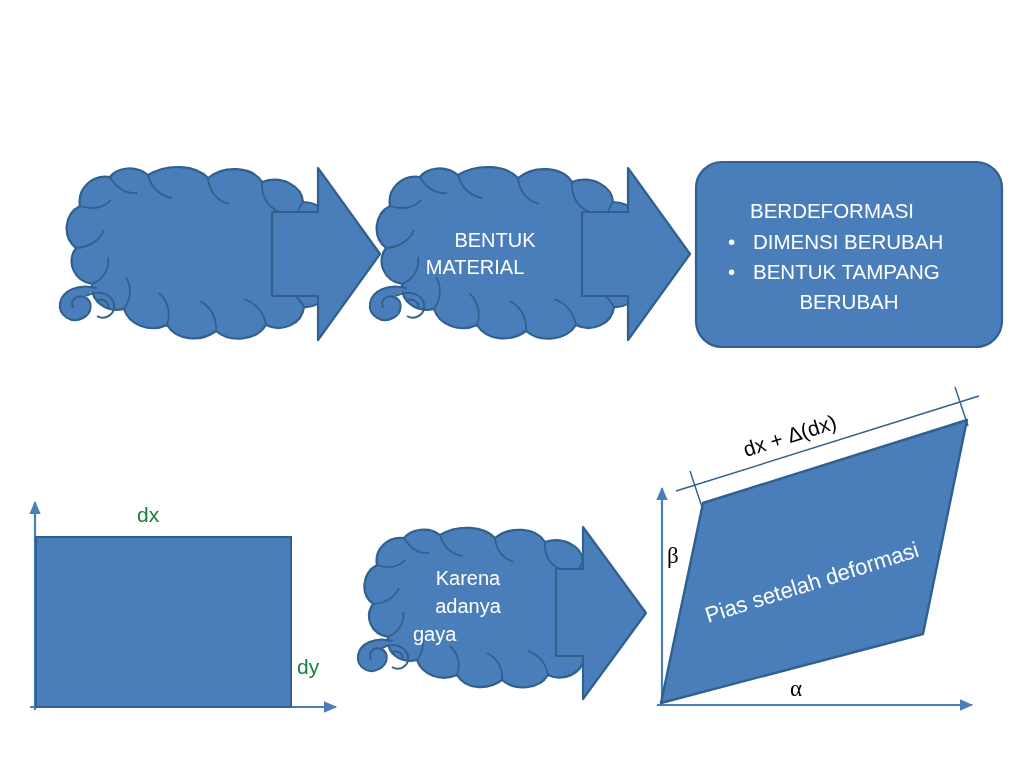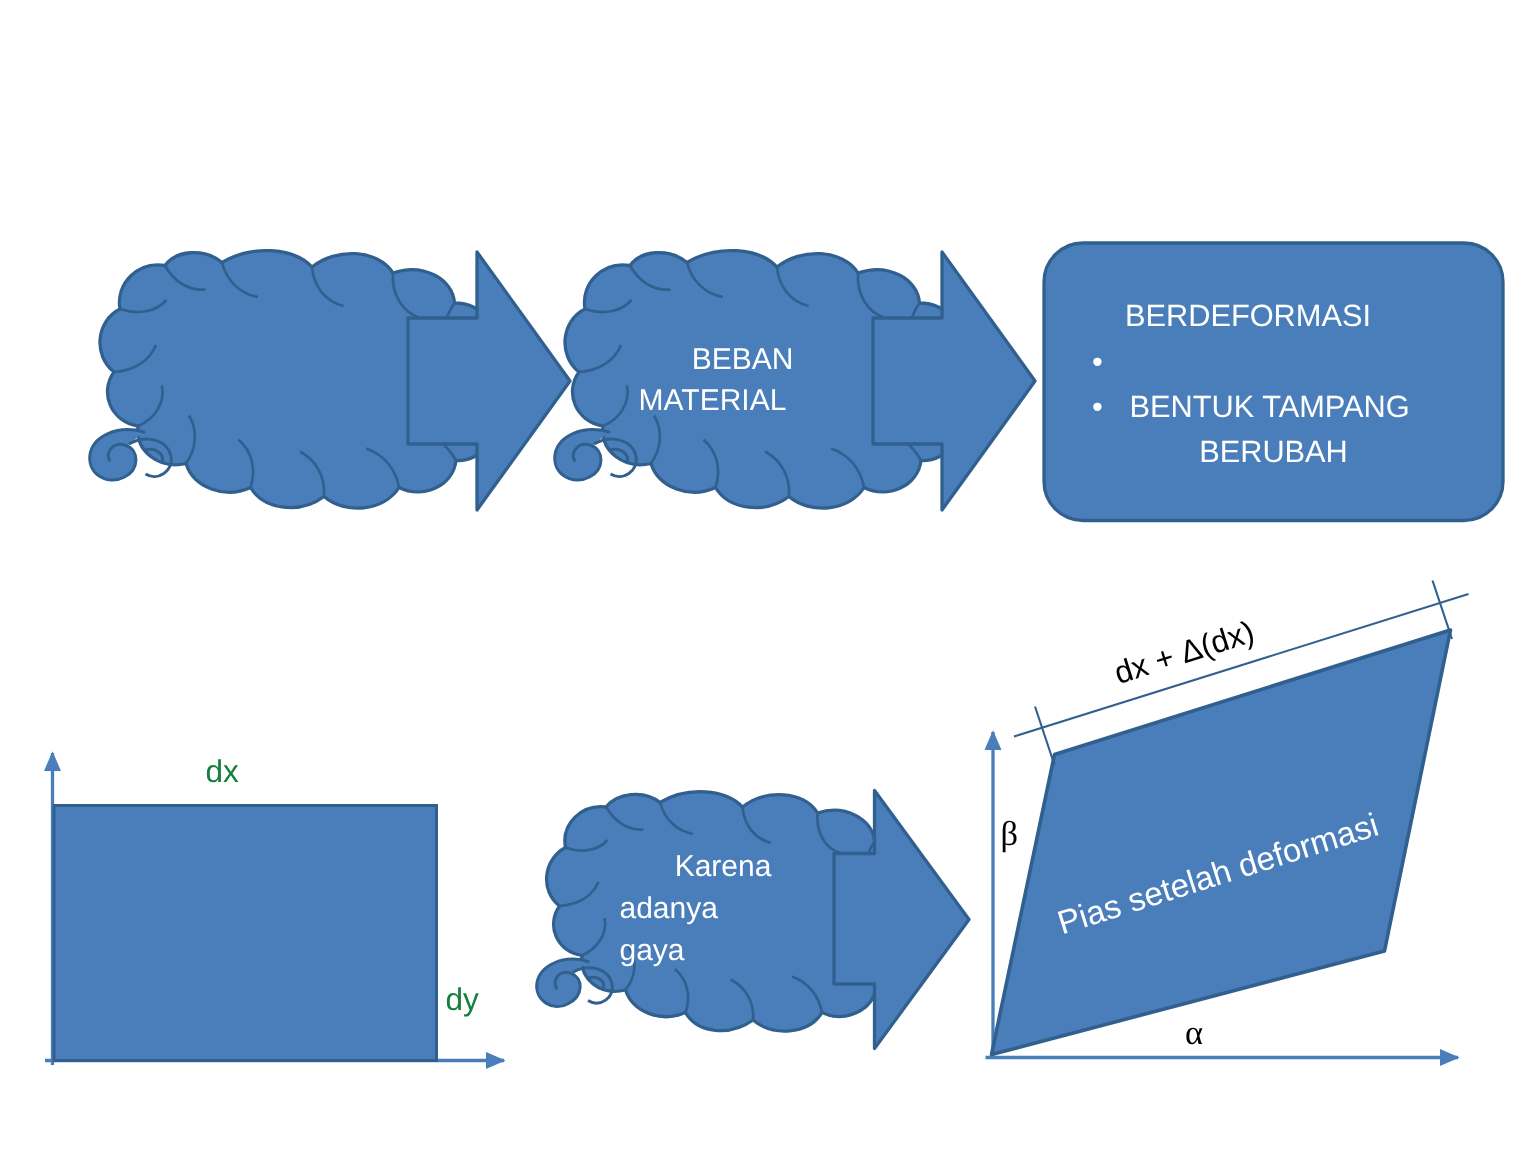--- a/index.html
+++ b/index.html
@@ -230,39 +230,40 @@
 
     <g>
       <line x1="676" y1="491" x2="979" y2="396" stroke="#31608F" stroke-width="1.4"></line>
       <line x1="690" y1="471" x2="703" y2="510" stroke="#31608F" stroke-width="1.4"></line>
       <line x1="955" y1="387" x2="968" y2="426" stroke="#31608F" stroke-width="1.4"></line>
     </g>
 
   </svg>
 
 
-  <div class="txt cloud-label" style="left:435px; top:228px; width:120px;">BEBAN</div>
+  <div class="txt cloud-label" style="left:435px; top:228px; width:120px;">BENTUK</div>
   <div class="txt cloud-label" style="left:415px; top:255px; width:120px;">MATERIAL</div>
 
   <div class="txt box-label" style="left:696px; top:198px; width:272px; text-align:center;">BERDEFORMASI</div>
 
   <div class="txt box-bullet" style="left:728px; top:229px;">•</div>
+  <div class="txt box-label" style="left:753px; top:229px;">DIMENSI BERUBAH</div>
 
   <div class="txt box-bullet" style="left:728px; top:259px;">•</div>
   <div class="txt box-label" style="left:753px; top:259px;">BENTUK TAMPANG</div>
 
   <div class="txt box-label" style="left:696px; top:289px; width:306px; text-align:center;">BERUBAH</div>
 
   <div class="txt dim-label" style="left:137px; top:502px;">dx</div>
 
   <div class="txt dim-label" style="left:297px; top:610px;margin-top:44px;">dy</div>
 
 
-  <div class="txt cloud-label" style="left:427px; top:566px; width:110px; text-align:center;">Karena</div>
-  <div class="txt cloud-label" style="left:413px; top:594px; width:110px; text-align:left;">adanya</div>
+  <div class="txt cloud-label" style="left:413px; top:566px; width:110px; text-align:center;">Karena</div>
+  <div class="txt cloud-label" style="left:413px; top:594px; width:110px; text-align:center;">adanya</div>
   <div class="txt cloud-label" style="left:413px; top:622px; width:110px; text-align:left;">gaya</div>
 
   <div class="txt rot-dim" style="left:740px; top:438px; transform: rotate(-17.5deg);">dx + Δ(dx)</div>
 
   <div class="txt greek-label" style="left:667px; top:542px;">β</div>
 
   <div class="txt greek-label" style="left:790px; top:675px;">α</div>
 
   <div class="txt rot-label" style="left:702px; top:604px; transform: rotate(-17.5deg);">Pias setelah deformasi</div>
 

